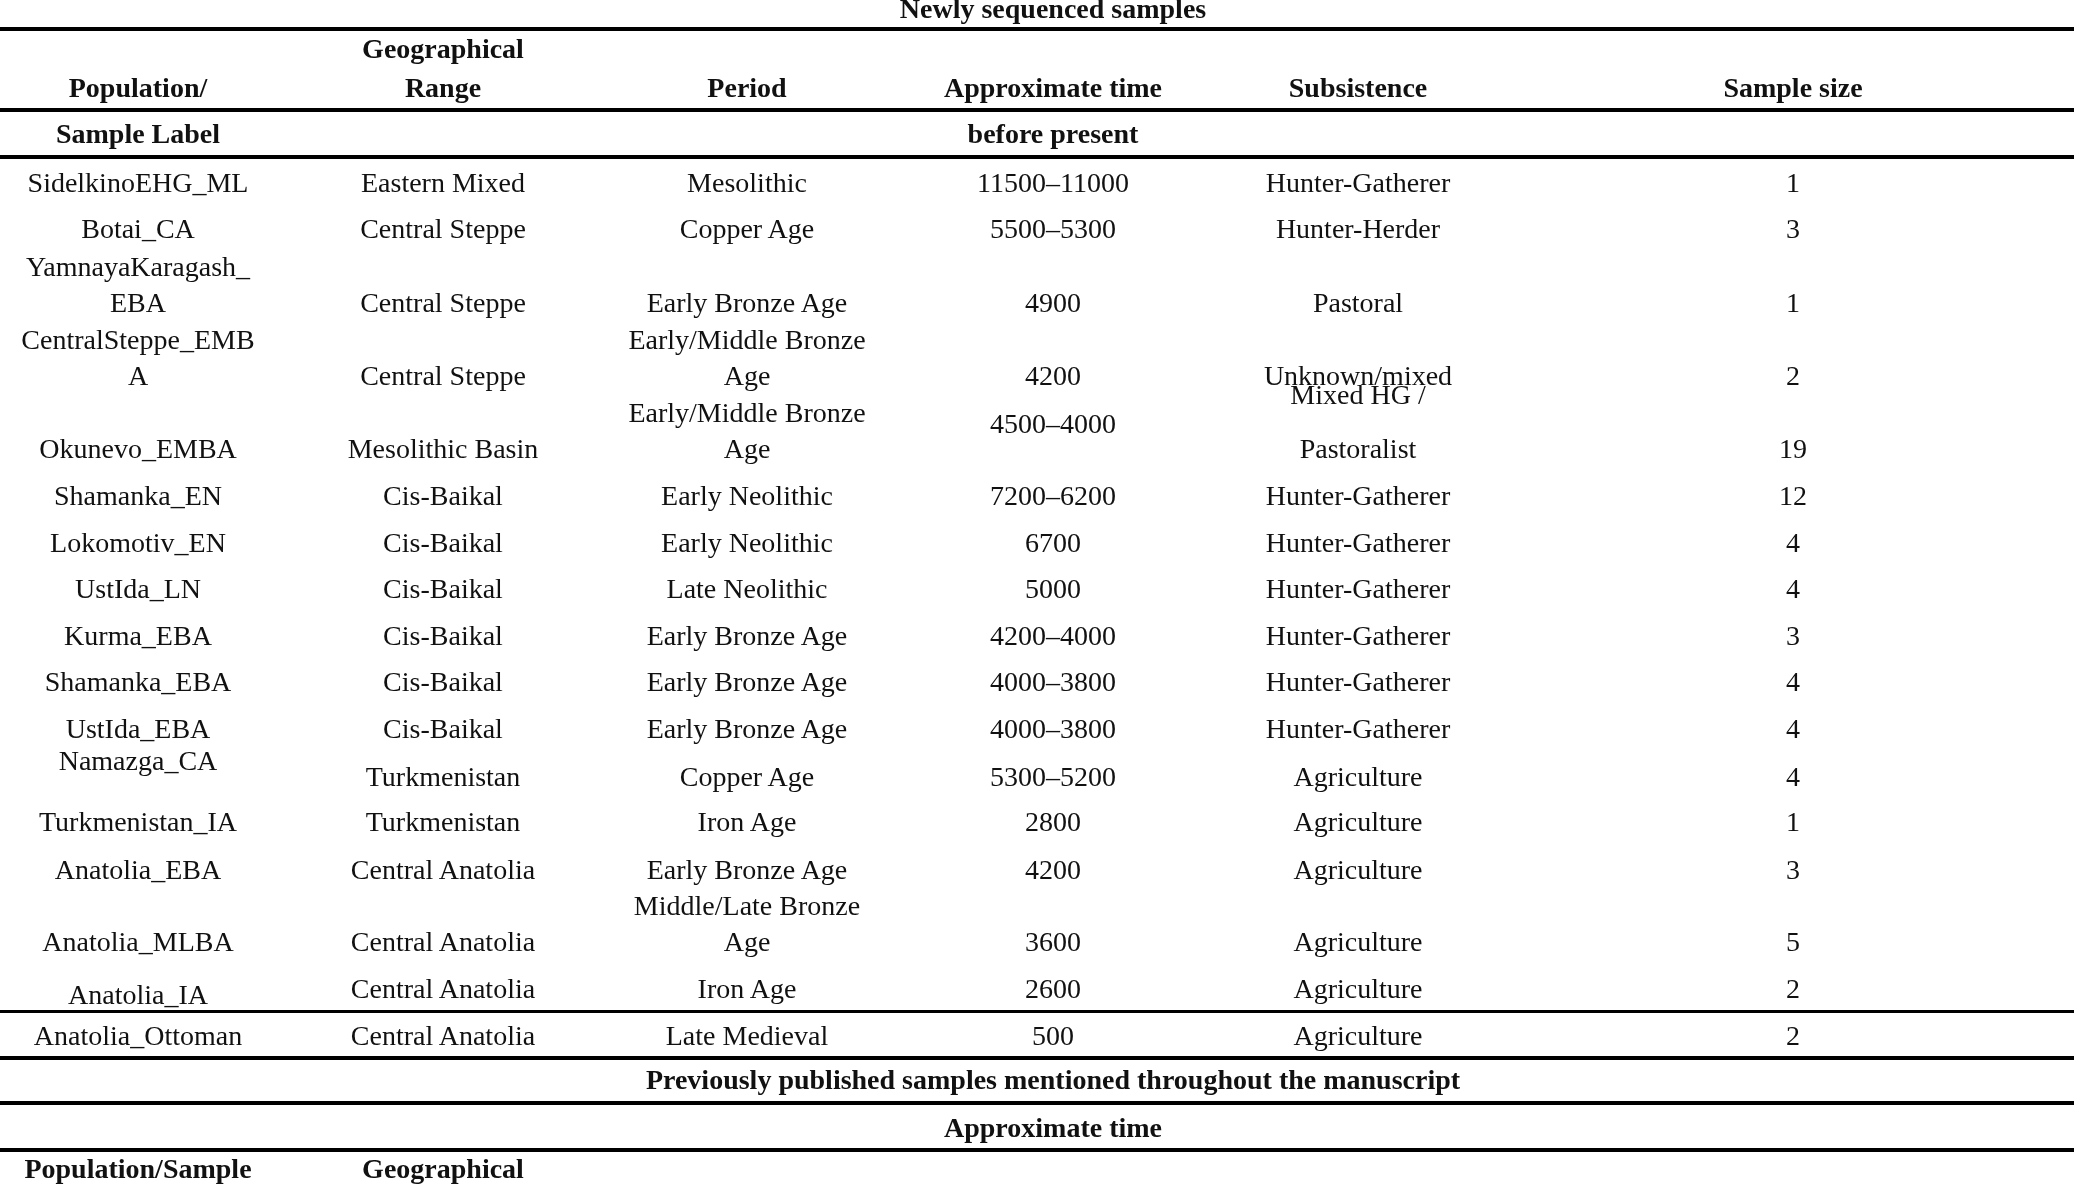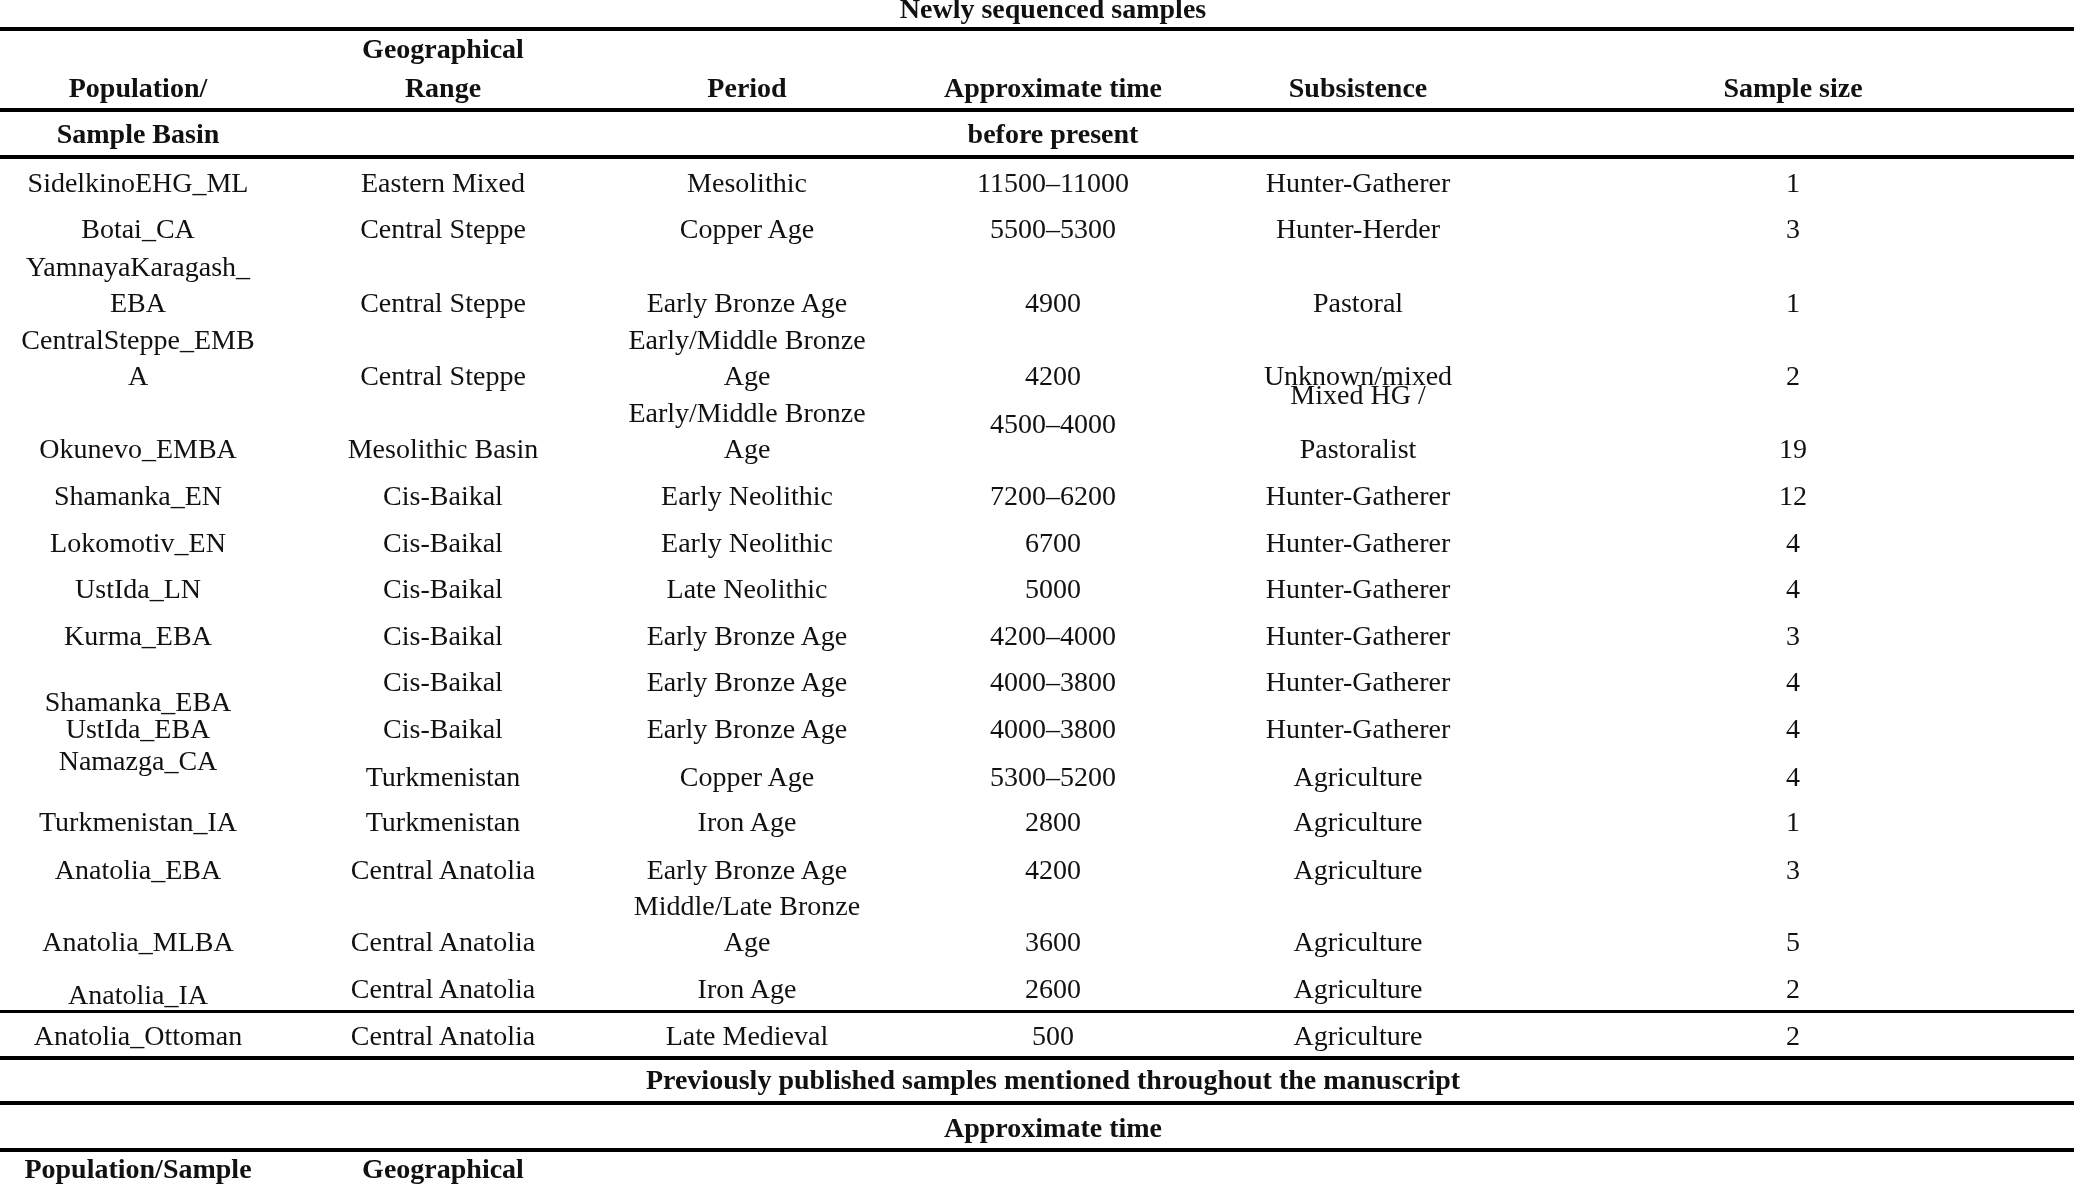--- a/index.html
+++ b/index.html
@@ -21,21 +21,21 @@
 <div class="rule thick" style="top:27px;"></div>
 
 <div class="abs bold" style="left:443px; top:49px;">Geographical</div>
 <div class="abs bold" style="left:138px; top:88px;">Population/</div>
 <div class="abs bold" style="left:443px; top:88px;">Range</div>
 <div class="abs bold" style="left:747px; top:88px;">Period</div>
 <div class="abs bold" style="left:1053px; top:88px;">Approximate time</div>
 <div class="abs bold" style="left:1358px; top:88px;">Subsistence</div>
 <div class="abs bold" style="left:1793px; top:88px;">Sample size</div>
 <div class="rule thick" style="top:108px;"></div>
-<div class="abs bold" style="left:138px; top:134px;">Sample Basin</div>
+<div class="abs bold" style="left:138px; top:134px;">Sample Label</div>
 <div class="abs bold" style="left:1053px; top:134px;">before present</div>
 <div class="rule thick" style="top:155px;"></div>
 
 <div>
   <div class="abs" style="left:138px; top:183px;">SidelkinoEHG_ML</div>
   <div class="abs" style="left:443px; top:183px;">Eastern Mixed</div>
   <div class="abs" style="left:747px; top:183px;">Mesolithic</div>
   <div class="abs" style="left:1053px; top:183px;">11500–11000</div>
   <div class="abs" style="left:1358px; top:183px;">Hunter-Gatherer</div>
   <div class="abs" style="left:1793px; top:183px;">1</div>
@@ -112,21 +112,21 @@
 <div>
   <div class="abs" style="left:138px; top:636px;">Kurma_EBA</div>
   <div class="abs" style="left:443px; top:636px;">Cis-Baikal</div>
   <div class="abs" style="left:747px; top:636px;">Early Bronze Age</div>
   <div class="abs" style="left:1053px; top:636px;">4200–4000</div>
   <div class="abs" style="left:1358px; top:636px;">Hunter-Gatherer</div>
   <div class="abs" style="left:1793px; top:636px;">3</div>
 </div>
 
 <div>
-  <div class="abs" style="left:138px; top:682px;margin-top:20px;">Shamanka_EBA</div>
+  <div class="abs" style="left:138px; top:682px;">Shamanka_EBA</div>
   <div class="abs" style="left:443px; top:682px;">Cis-Baikal</div>
   <div class="abs" style="left:747px; top:682px;">Early Bronze Age</div>
   <div class="abs" style="left:1053px; top:682px;">4000–3800</div>
   <div class="abs" style="left:1358px; top:682px;">Hunter-Gatherer</div>
   <div class="abs" style="left:1793px; top:682px;">4</div>
 </div>
 
 <div>
   <div class="abs" style="left:138px; top:729px;">UstIda_EBA</div>
   <div class="abs" style="left:443px; top:729px;">Cis-Baikal</div>

